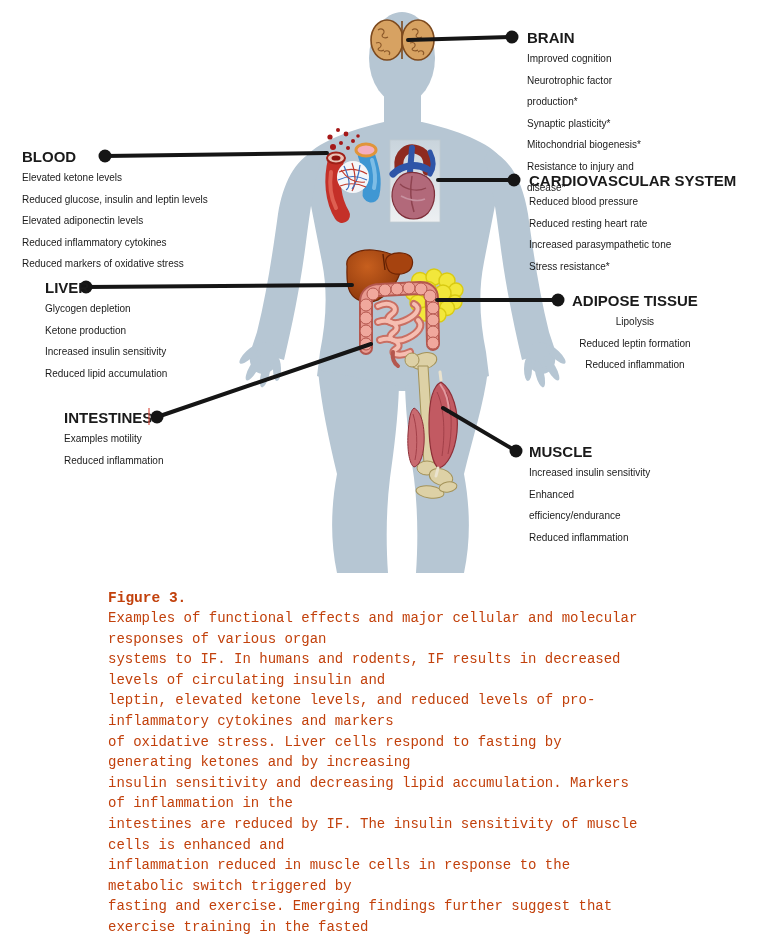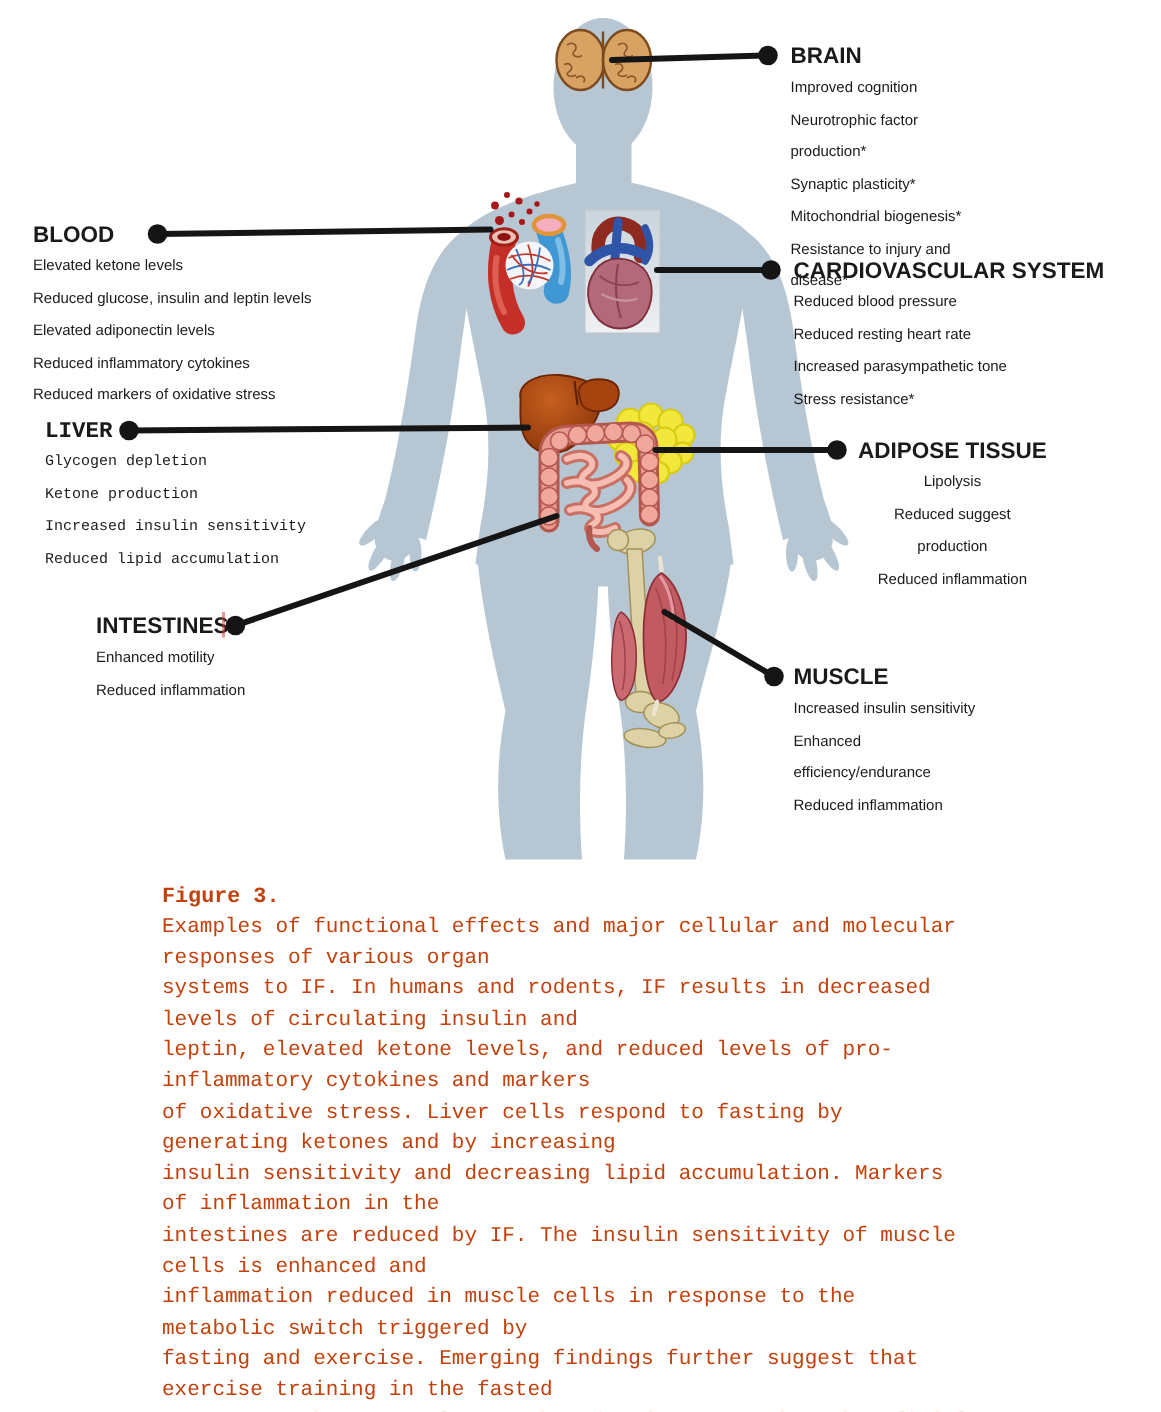--- a/index.html
+++ b/index.html
@@ -248,38 +248,38 @@
   </div>
 
   <div class="organ-label" style="left:529px;top:170px;">
     <div class="organ-title">CARDIOVASCULAR SYSTEM</div>
     <div class="organ-items">Reduced blood pressure
 Reduced resting heart rate
 Increased parasympathetic tone
 Stress resistance*</div>
   </div>
 
-  <div class="organ-label" style="left:30px;top:277px;font-family:Liberation Mono, monospace;">
+  <div class="organ-label" style="left:45px;top:277px;">
     <div class="organ-title">LIVER</div>
     <div class="organ-items">Glycogen depletion
 Ketone production
 Increased insulin sensitivity
 Reduced lipid accumulation</div>
   </div>
 
   <div class="organ-label" style="left:572px;top:290px;text-align:center;">
     <div class="organ-title">ADIPOSE TISSUE</div>
     <div class="organ-items">Lipolysis
-Reduced suggest production
+Reduced leptin formation
 Reduced inflammation</div>
   </div>
 
   <div class="organ-label" style="left:64px;top:407px;">
     <div class="organ-title">INTESTINES</div>
-    <div class="organ-items">Enhanced motility
+    <div class="organ-items">Examples motility
 Reduced inflammation</div>
   </div>
 
   <div class="organ-label" style="left:529px;top:441px;">
     <div class="organ-title">MUSCLE</div>
     <div class="organ-items">Increased insulin sensitivity
 Enhanced efficiency/endurance
 Reduced inflammation</div>
   </div>
 

